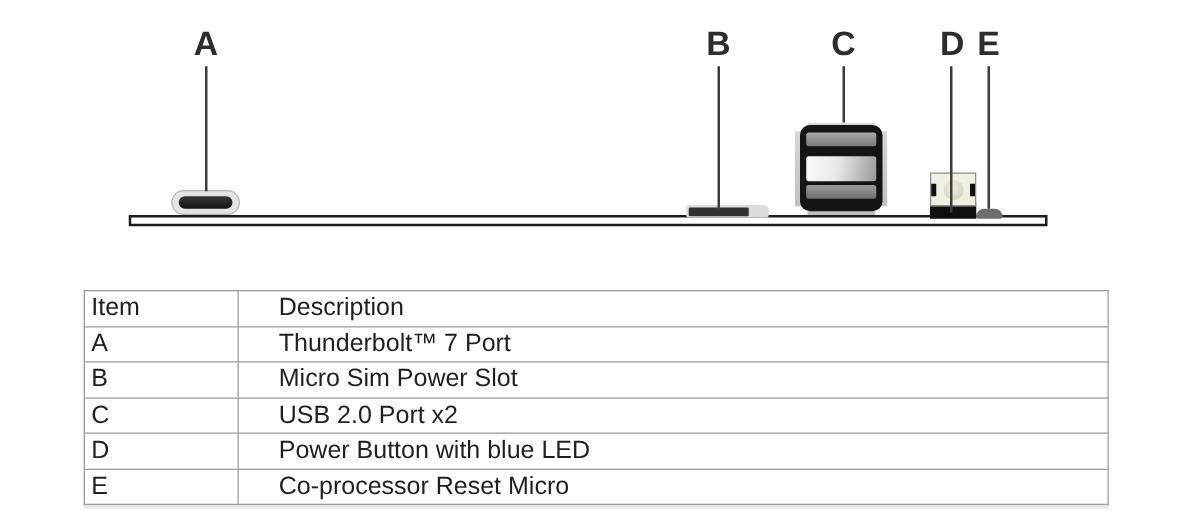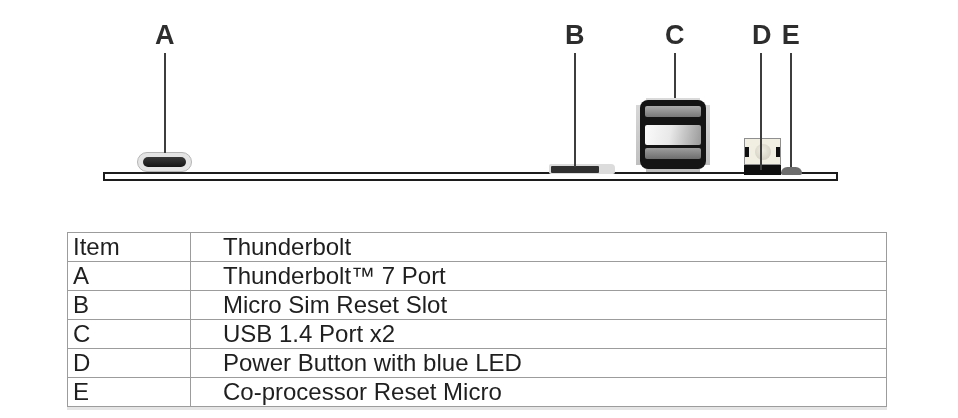--- a/index.html
+++ b/index.html
@@ -66,21 +66,21 @@
   }
   
   .rst-dome{
     position:absolute;left:781px;top:167px;width:21px;height:8px;
     background:#6d6d6d;border-radius:7px 7px 2px 2px;z-index:2;
   }
   
   .ptable{
     position:absolute;left:67px;top:232px;width:820px;
     border-collapse:collapse;table-layout:fixed;
-    font-size:24px;color:#1f1f1f;
+    font-size:20px;color:#1f1f1f;
     box-shadow:0 3px 0 rgba(0,0,0,0.10);
   }
   .ptable th,.ptable td{
     border:1px solid #9c9c9c;height:27.5px;padding:0;
     font-weight:normal;text-align:left;vertical-align:middle;
     white-space:nowrap;overflow:hidden;
   }
   .col-item{width:123px;}
   .ptable .c-item{padding-left:5px;}
   .ptable .c-desc{padding-left:32px;}
@@ -131,35 +131,35 @@
   </div>
 
   <table class="ptable">
     <colgroup>
         <col class="col-item">
         <col>
       </colgroup>
     <thead>
       <tr>
         <th class="c-item">Item</th>
-        <th class="c-desc">Thunderbolt</th>
+        <th class="c-desc">Description</th>
       </tr>
     </thead>
     <tbody>
       <tr>
         <td class="c-item">A</td>
         <td class="c-desc">Thunderbolt™ 7 Port</td>
       </tr>
       <tr>
         <td class="c-item">B</td>
-        <td class="c-desc">Micro Sim Reset Slot</td>
+        <td class="c-desc">Micro Sim Power Slot</td>
       </tr>
       <tr>
         <td class="c-item">C</td>
-        <td class="c-desc">USB 1.4 Port x2</td>
+        <td class="c-desc">USB 2.0 Port x2</td>
       </tr>
       <tr>
         <td class="c-item">D</td>
         <td class="c-desc">Power Button with blue LED</td>
       </tr>
       <tr>
         <td class="c-item">E</td>
         <td class="c-desc">Co-processor Reset Micro</td>
       </tr>
     </tbody>

